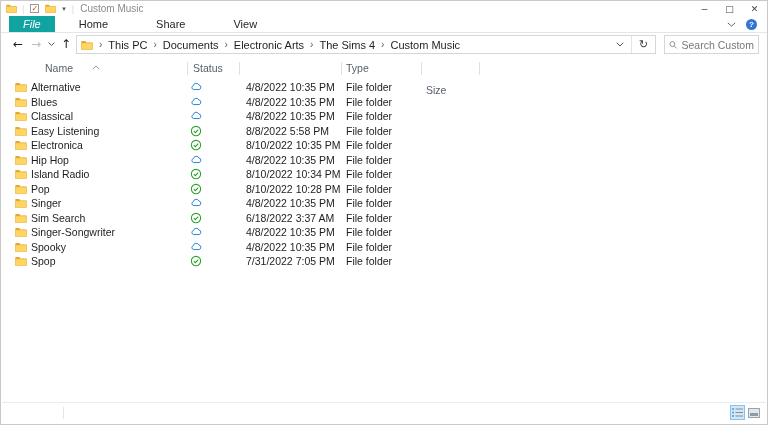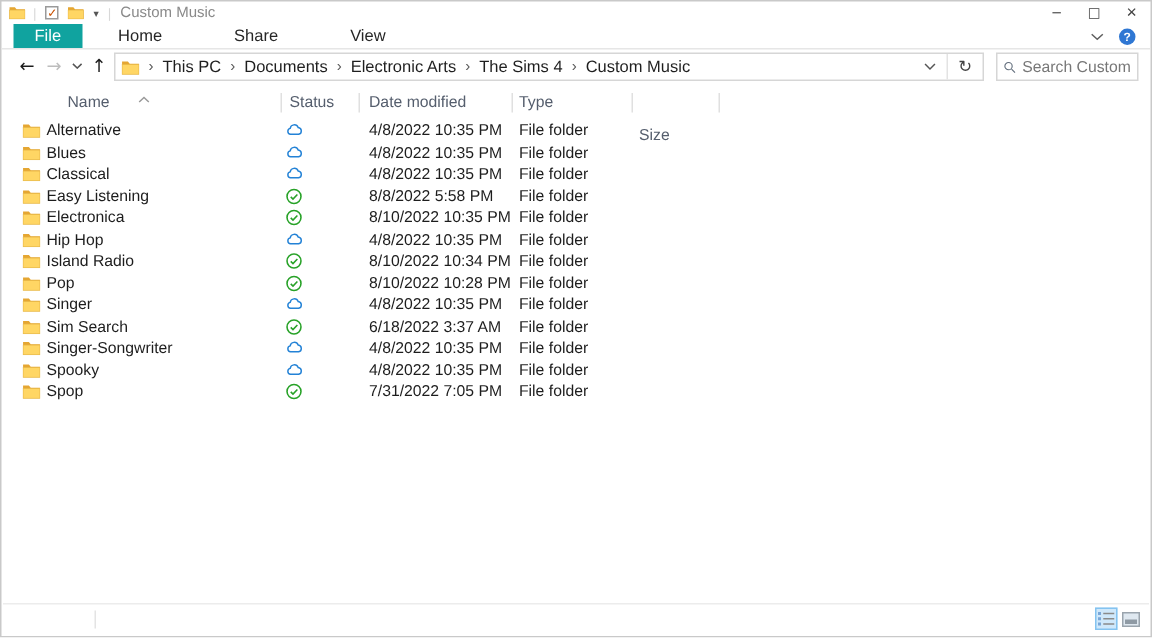--- a/index.html
+++ b/index.html
@@ -14,21 +14,21 @@
   .checkbox-icon { display:inline-block; width:9px; height:9px; border:1px solid #9a9a9a; background:#fff; color:#c85000; font-size:8px; line-height:7px; text-align:center; }
   .qat-drop { font-size:7px; color:#555; }
   .tb-title { color:#8a8a8a; margin-left:3px; white-space:nowrap; }
   .win-controls { margin-left:auto; display:flex; height:15px; }
   .win-controls button { width:25px; height:15px; border:none; background:transparent; font-size:9px; color:#444; display:flex; align-items:center; justify-content:center; font-family:"DejaVu Sans",sans-serif; }
 
   
   .ribbon { position:absolute; top:15px; left:0; right:0; height:17px; border-bottom:1px solid #e6e6e6; display:flex; align-items:stretch; }
   .tabs { display:flex; margin-left:8px; }
   .tab { border:none; background:transparent; font-size:11px; color:#262626; padding:0 24px; line-height:16px; }
-  .tab.active { background:#10a39f; color:#fff; padding:0 14px; }
+  .tab.active { background:#10a39f; color:#fff; padding:0 14px;font-style:italic; }
   .ribbon-right { position:absolute; right:10px; top:3px; display:flex; align-items:center; gap:10px; }
   .help-circle { width:11px; height:11px; border-radius:50%; background:#2f77d3; color:#fff; font-size:8px; font-weight:bold; text-align:center; line-height:11px; border:none; padding:0; }
   .chev-btn { border:none; background:transparent; padding:0; display:flex; }
 
   
   .addressbar { position:absolute; top:32px; left:0; right:0; height:22px; display:flex; align-items:center; }
   .nav-btn { border:none; background:transparent; font-size:12px; color:#1b1b1b; padding:0; width:18px; text-align:center; font-family:"DejaVu Sans",sans-serif; }
   .nav-btn.disabled { color:#bdbdbd; }
   .nav-btn.small { width:12px; display:flex; justify-content:center; }
   .addr-box { position:absolute; left:75px; width:580px; top:2px; height:19px; border:1px solid #d6d6d6; display:flex; align-items:center; padding-left:4px; font-size:11px; background:#fff; }
@@ -186,21 +186,20 @@
   </div>
 
   <div class="headers">
     <span class="sort-caret">
       <svg width="8" height="5" viewBox="0 0 8 5">
           <path d="M0.8 4 L4 1 L7.2 4" fill="none" stroke="#9a9a9a" stroke-width="1"></path>
         </svg>
     </span>
     <span class="hdr hdr-name">Name</span>
     <span class="hdr hdr-status">Status</span>
-    <span class="hdr hdr-date">Date modified</span>
     <span class="hdr hdr-type">Type</span>
     <span class="hdr hdr-size">Size</span>
     <span class="hdr-sep" style="left:186px"></span>
     <span class="hdr-sep" style="left:238px"></span>
     <span class="hdr-sep" style="left:340px"></span>
     <span class="hdr-sep" style="left:420px"></span>
     <span class="hdr-sep" style="left:478px"></span>
   </div>
 
   <div class="rows">

